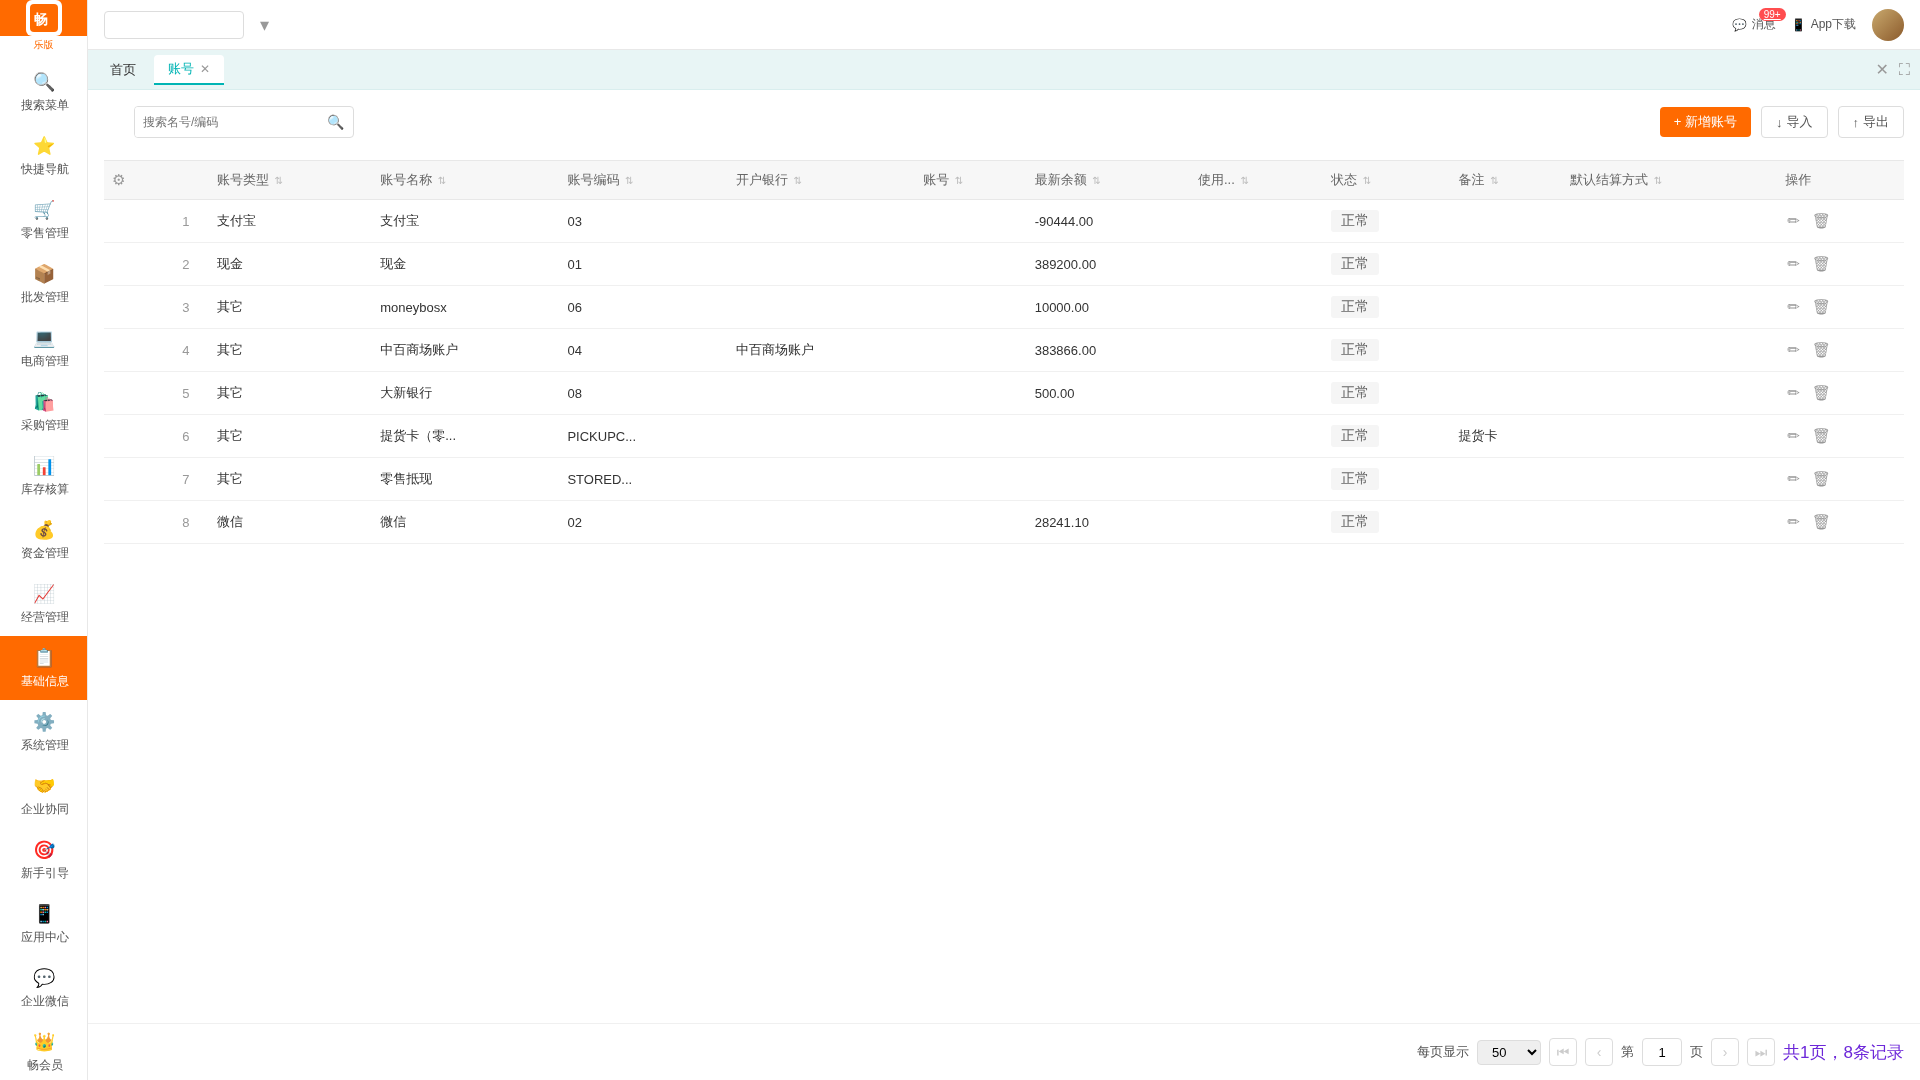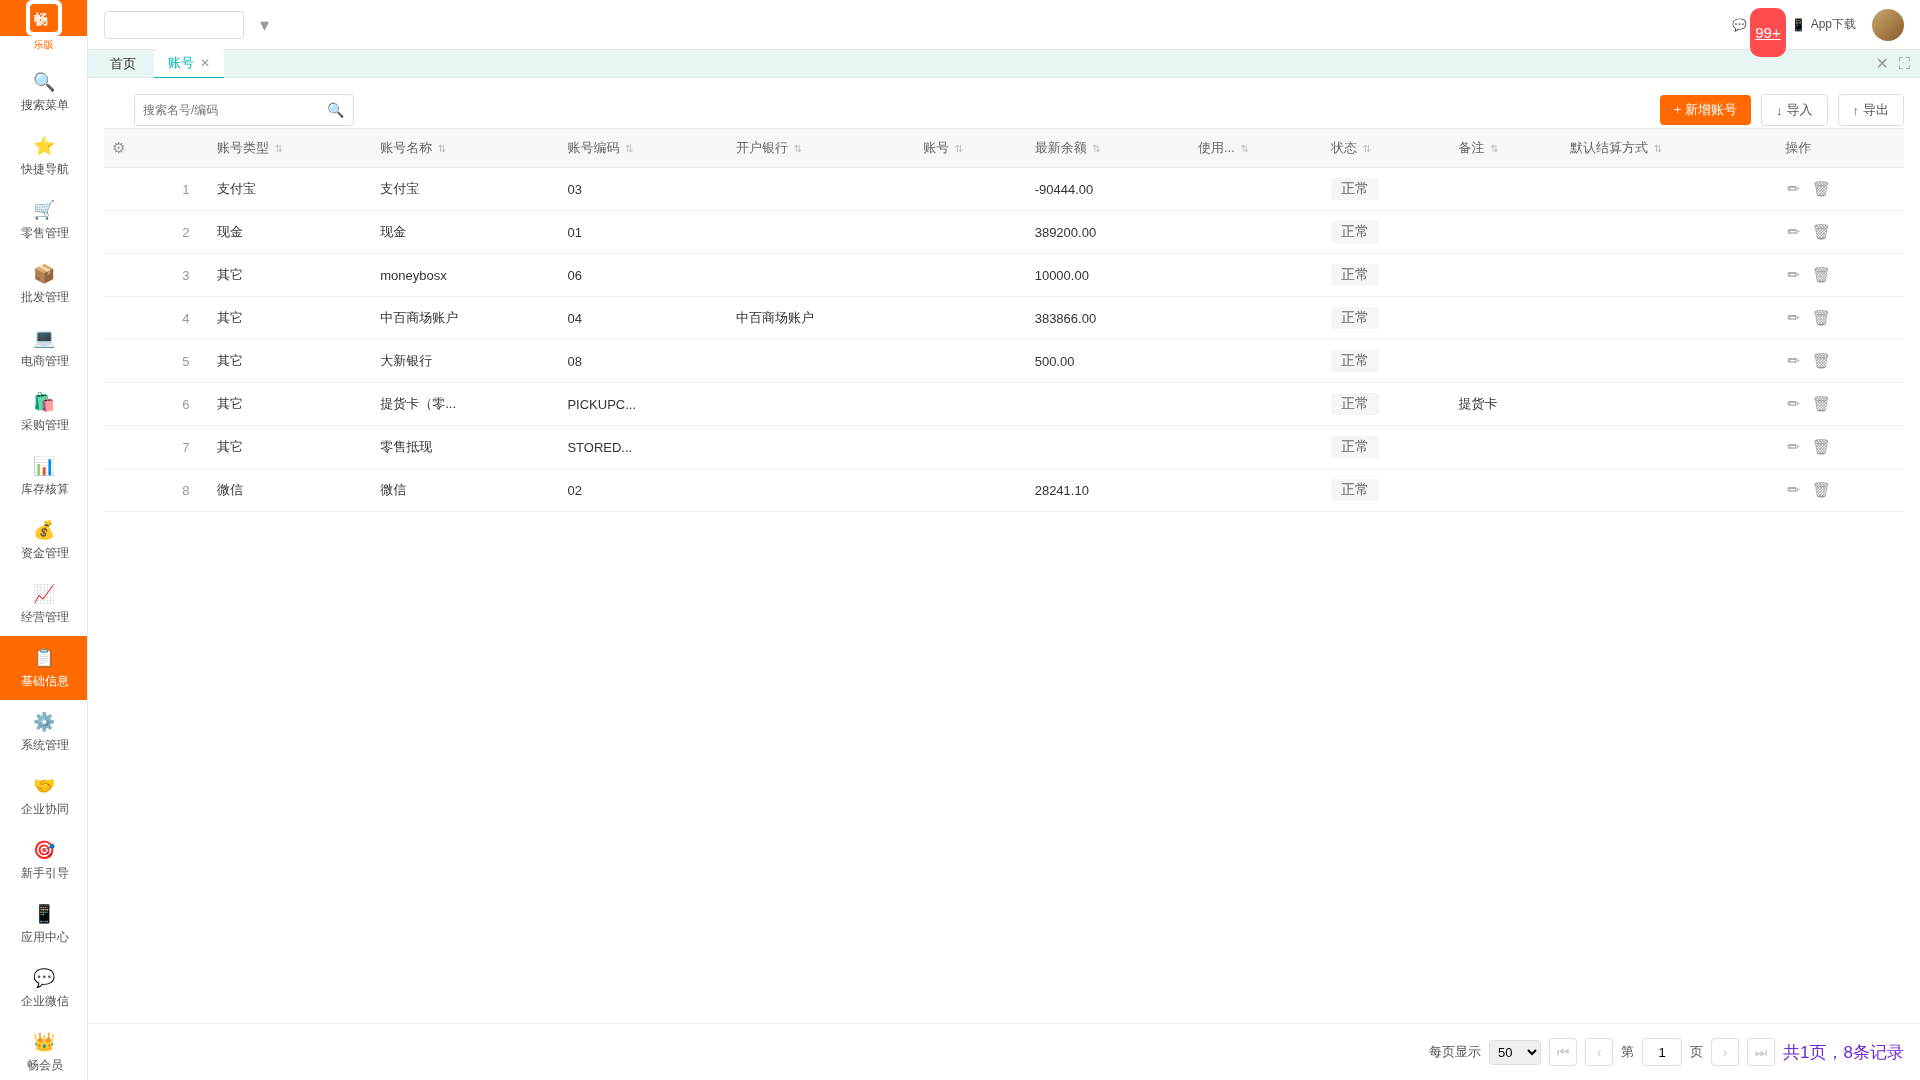--- a/index.html
+++ b/index.html
@@ -87,33 +87,33 @@
       gap: 4px;
       cursor: pointer;
       font-size: 12px;
       color: #555;
       position: relative;
     }
     .msg-badge {
       background: #ff4d4f;
       color: #fff;
       border-radius: 10px;
-      font-size: 15px;
-      padding: 16px 5px;
+      font-size: 10px;
+      padding: 1px 5px;
       position: absolute;
       top: -8px;
       right: -10px;
       text-decoration: underline;
     }
     .app-download { font-size: 12px; color: #555; cursor: pointer; display: flex; align-items: center; gap: 4px; }
     .avatar { width: 32px; height: 32px; border-radius: 50%; background: #ddd; overflow: hidden; }
 
     
     .tab-bar {
-      height: 28px;
+      height: 40px;
       background: #e8f5f5;
       display: flex;
       align-items: center;
       padding: 0 8px;
       border-bottom: 1px solid #d9eeee;
       flex-shrink: 0;
       gap: 4px;
     }
     .tab-item {
       height: 30px;
@@ -139,21 +139,21 @@
       overflow: auto;
       background: #fff;
       margin: 0;
     }
 
     
     .toolbar {
       display: flex;
       align-items: flex-start;
       justify-content: space-between;
-      margin-bottom: 2px;
+      margin-bottom: 22px;
       padding-left: 30px;
     }
     .search-box {
       display: flex;
       align-items: center;
       border: 1px solid #ddd;
       border-radius: 4px;
       overflow: hidden;
       width: 220px;
       height: 32px;
@@ -245,21 +245,21 @@
       padding: 14px 16px;
       gap: 8px;
       font-size: 13px;
       color: #555;
       border-top: 1px solid #f0f0f0;
       background: #fff;
     }
     .page-size-select {
       border: 1px solid #ddd;
       border-radius: 4px;
-      padding: 3px 4px;
+      padding: 3px 10px;
       font-size: 13px;
       outline: none;
     }
     .page-nav-btn {
       background: #fff;
       border: 1px solid #ddd;
       border-radius: 4px;
       width: 28px;
       height: 28px;
       display: flex;

